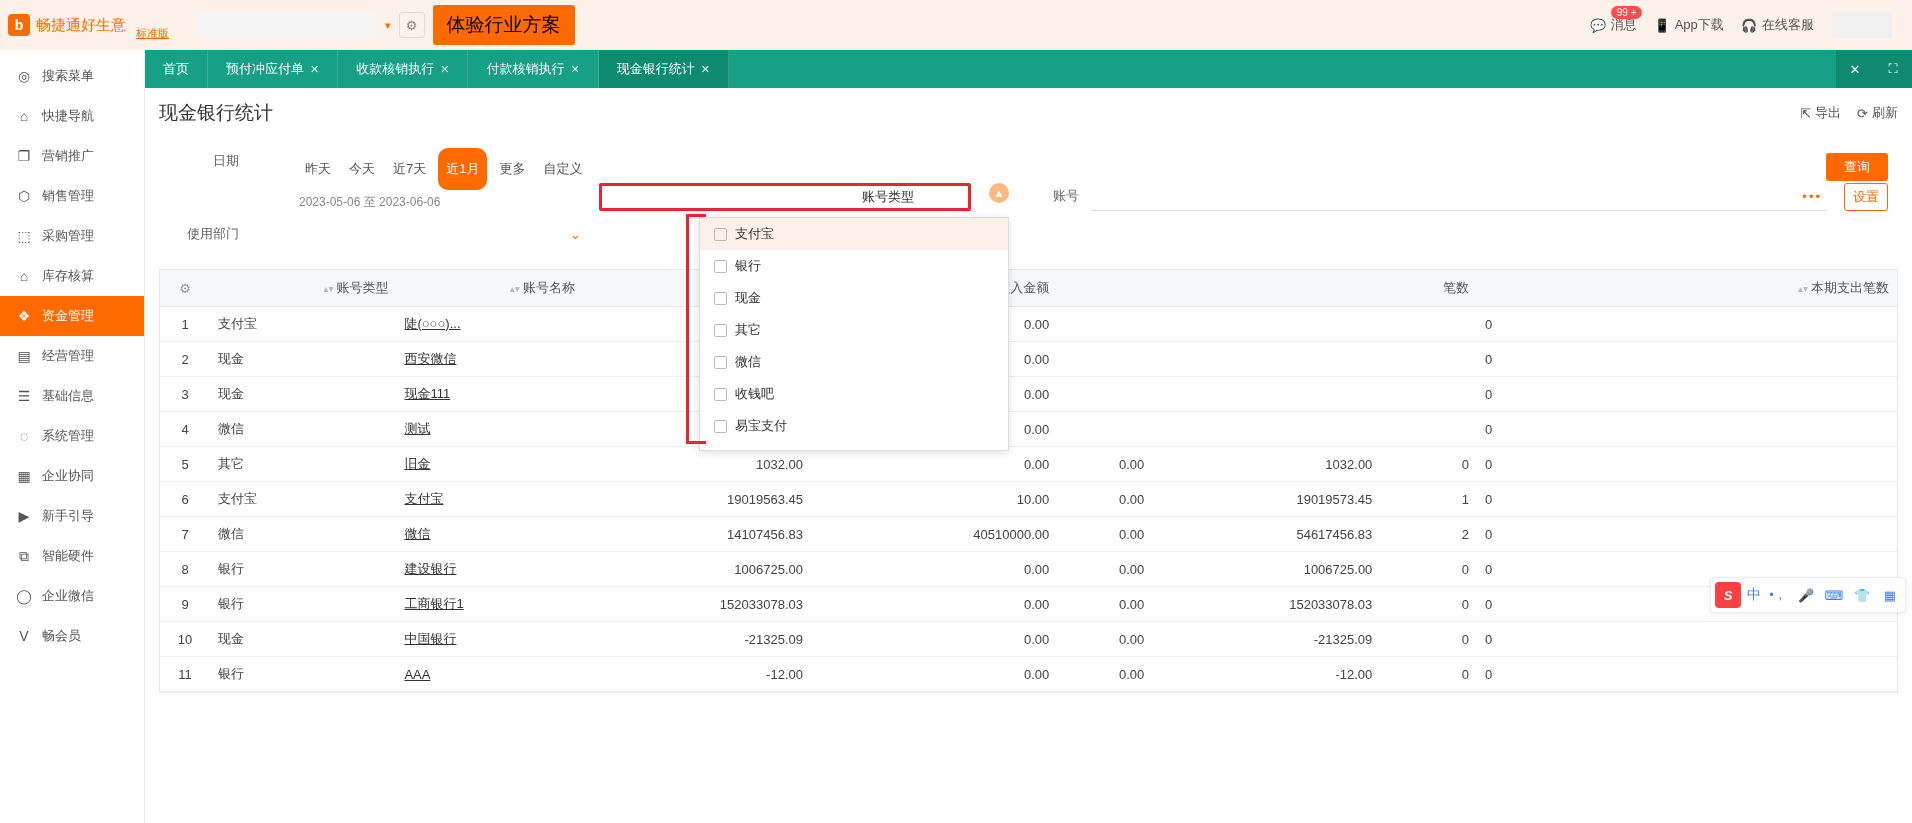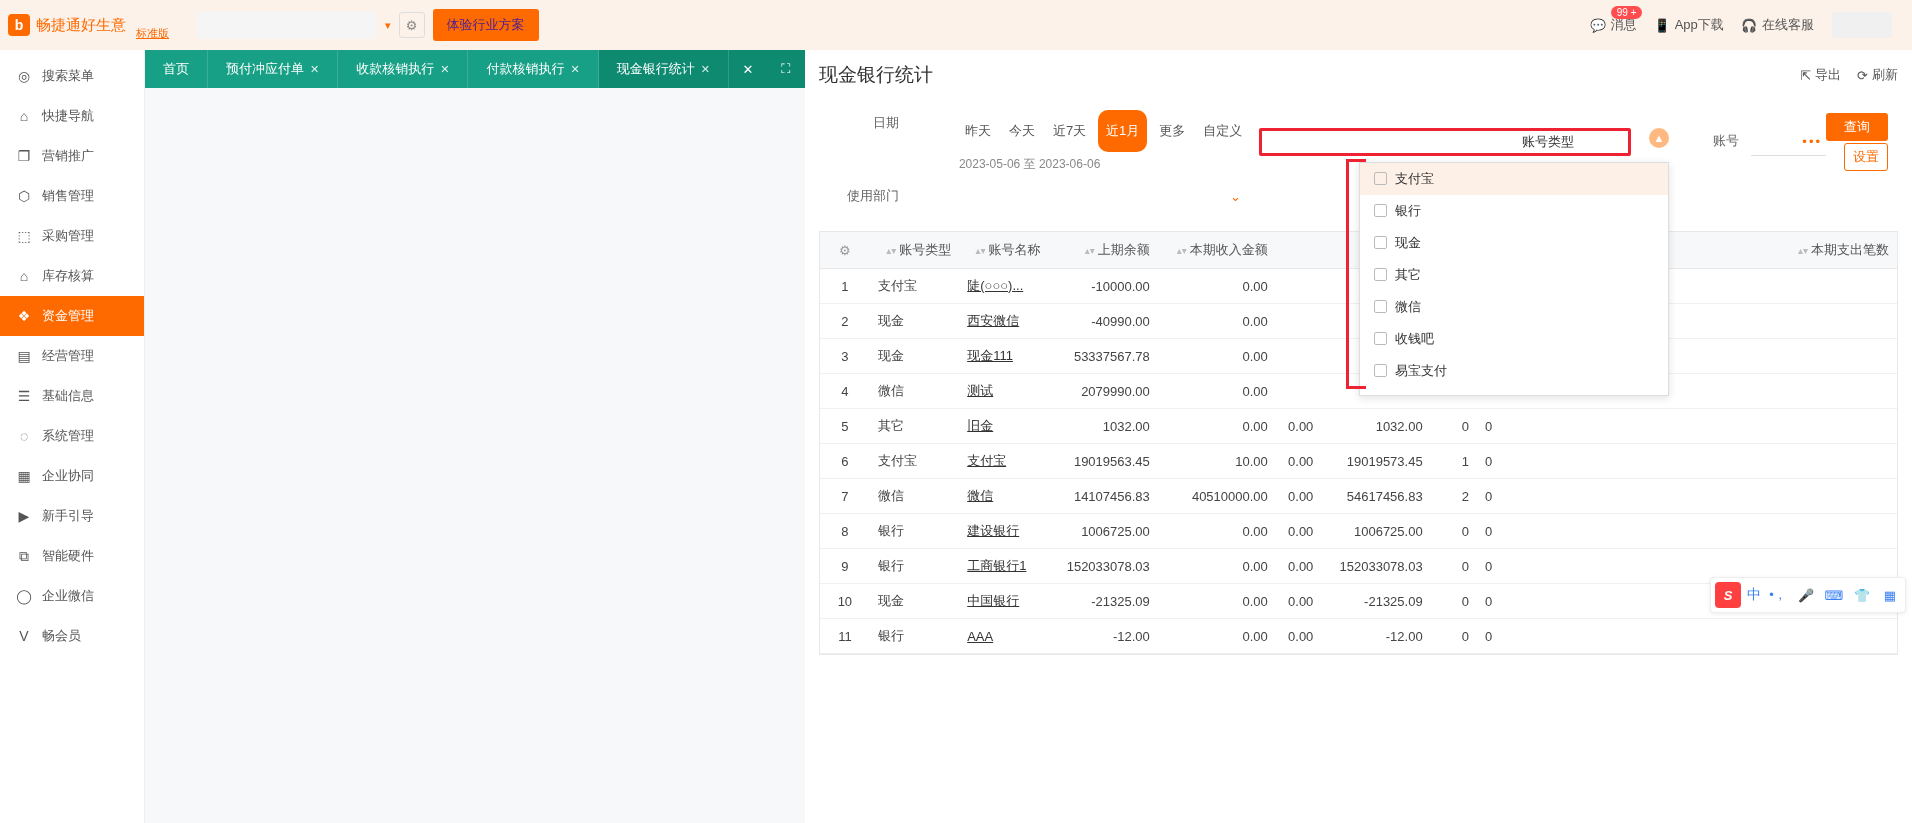--- a/index.html
+++ b/index.html
@@ -8,56 +8,56 @@
 
 .brand-bar { height: 50px; background: #fdf2e9; display: flex; align-items: center; padding: 0 8px; }
 .brand-logo { display: flex; align-items: center; gap: 6px; }
 .brand-logo .logo-icon { width: 22px; height: 22px; background: #ff6a00; border-radius: 4px; color: #fff; display: flex; align-items: center; justify-content: center; font-weight: bold; font-size: 14px; }
 .brand-logo .brand-text { color: #ff6a00; font-size: 15px; font-weight: 500; }
 .brand-sub { color: #ff6a00; font-size: 11px; margin-left: 4px; margin-top: 16px; text-decoration: underline; }
 .brand-mid { flex: 0 0 auto; margin-left: 28px; display: flex; align-items: center; gap: 8px; }
 .company-box { width: 180px; height: 28px; background: #f5f5f5; border-radius: 3px; }
 .chev-down { color: #ff6a00; font-size: 11px; }
 .gear-ic { width: 26px; height: 26px; border: 1px solid #ddd; border-radius: 3px; display: flex; align-items: center; justify-content: center; color: #888; cursor: pointer; }
-.orange-btn { background: #ff6a00; color: #4c1d95; border: none; padding: 7px 14px; border-radius: 3px; cursor: pointer; font-size: 13px; }
+.orange-btn { background: #ff6a00; color: #000000; border: none; padding: 7px 14px; border-radius: 3px; cursor: pointer; font-size: 19px; }
 .brand-right { margin-left: auto; display: flex; align-items: center; gap: 18px; padding-right: 12px; }
 .br-item { display: flex; align-items: center; gap: 4px; color: #555; cursor: pointer; position: relative; }
 .badge99 { position: absolute; top: -10px; right: -6px; background: #ff4d4f; color: #fff; font-size: 10px; padding: 1px 6px; border-radius: 8px; }
 .avatar-box { width: 60px; height: 26px; background: #f0f0f0; border-radius: 3px; }
 
 
 .layout { display: flex; height: calc(100vh - 50px); }
 
 
 .sidebar { width: 145px; background: #fff; border-right: 1px solid #eee; padding-top: 6px; }
 .sb-item { display: flex; align-items: center; gap: 10px; padding: 11px 16px; color: #555; cursor: pointer; }
 .sb-item.active { background: #ff6a00; color: #fff; }
 .sb-ic { width: 16px; height: 16px; display: flex; align-items: center; justify-content: center; font-size: 14px; }
 
 
-.main { flex: 1; display: flex; flex-direction: row; background: #f7f8fa; overflow: hidden; }
+.main { flex: 1; display: flex; flex-direction: column; background: #f7f8fa; overflow: hidden; }
 
 
 .tabs { height: 38px; background: #17a085; display: flex; align-items: stretch; color: #fff; }
 .tab { display: flex; align-items: center; padding: 0 18px; gap: 6px; cursor: pointer; border-right: 1px solid rgba(255,255,255,0.15); }
 .tab.active { background: #0e8a71; }
 .tab .x { font-size: 11px; opacity: 0.85; }
 .tabs-right { margin-left: auto; display: flex; align-items: center; }
 .tabs-right .tr-btn { width: 38px; height: 38px; display: flex; align-items: center; justify-content: center; background: #0e8a71; cursor: pointer; }
 
 
 .content { flex: 1; padding: 12px 14px; overflow: auto; background: #fff; margin: 0; }
 .page-hdr { display: flex; align-items: center; }
 .page-title { font-size: 19px; color: #333; font-weight: 500; }
 .hdr-actions { margin-left: auto; display: flex; align-items: center; gap: 16px; }
 .hdr-link { display: flex; align-items: center; gap: 4px; color: #555; cursor: pointer; }
 
 
 .filter { margin-top: 14px; padding: 8px 10px 6px 10px; }
-.f-row { display: flex; align-items: center; }
+.f-row { display: flex; align-items: flex-end; }
 .f-cell { display: flex; align-items: flex-start; gap: 12px; }
 .f-cell.c1 { width: 430px; }
 .f-cell.c2 { width: 410px; position: relative; }
 .f-cell.c3 { flex: 1; }
 .f-actions { display: flex; flex-direction: column; gap: 2px; align-items: flex-end; margin-left: auto; }
 .f-label { color: #666; width: 70px; text-align: right; padding-top: 4px; }
 .date-opts { display: flex; flex-direction: column; gap: 4px; margin-left: 48px; }
 .date-row1 { display: flex; align-items: center; gap: 6px; }
 .d-opt { color: #555; cursor: pointer; padding: 2px 6px; }
 .d-opt.sel { background: #ff6a00; color: #fff; border-radius: 10px; padding: 12px 8px; }

